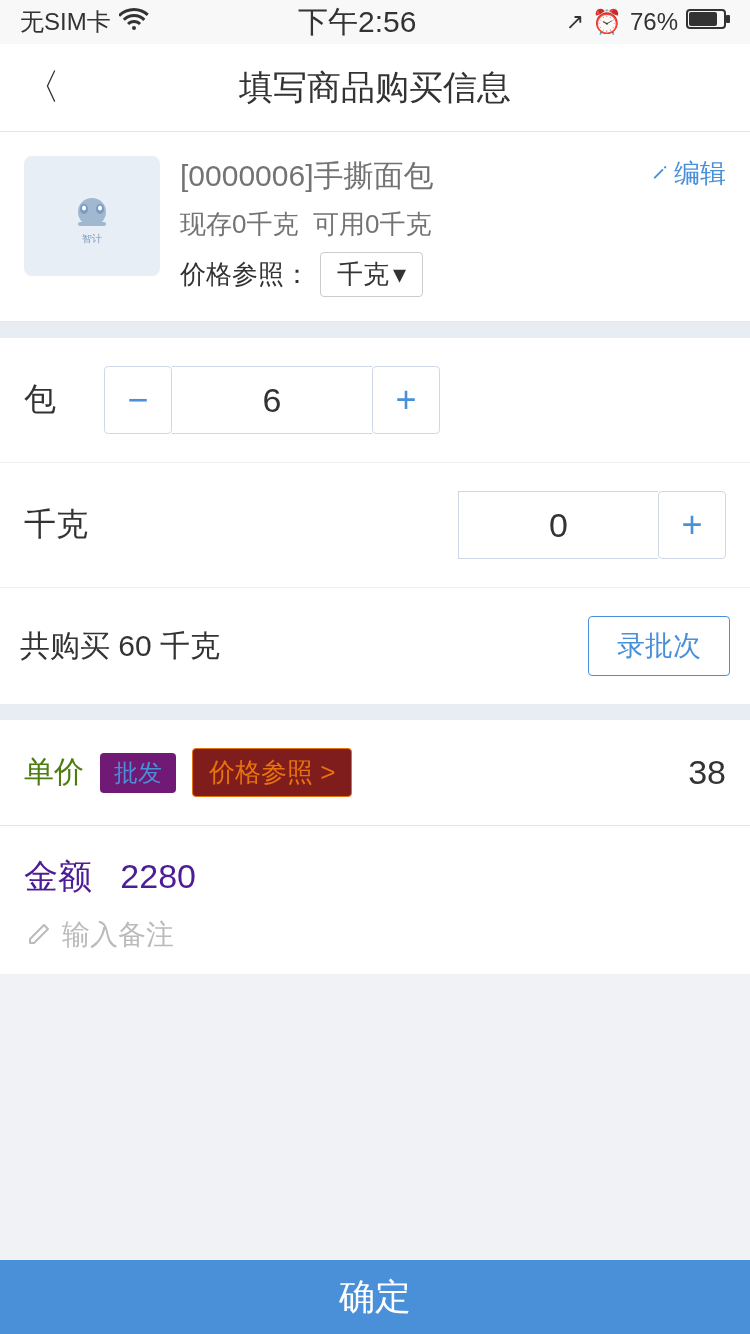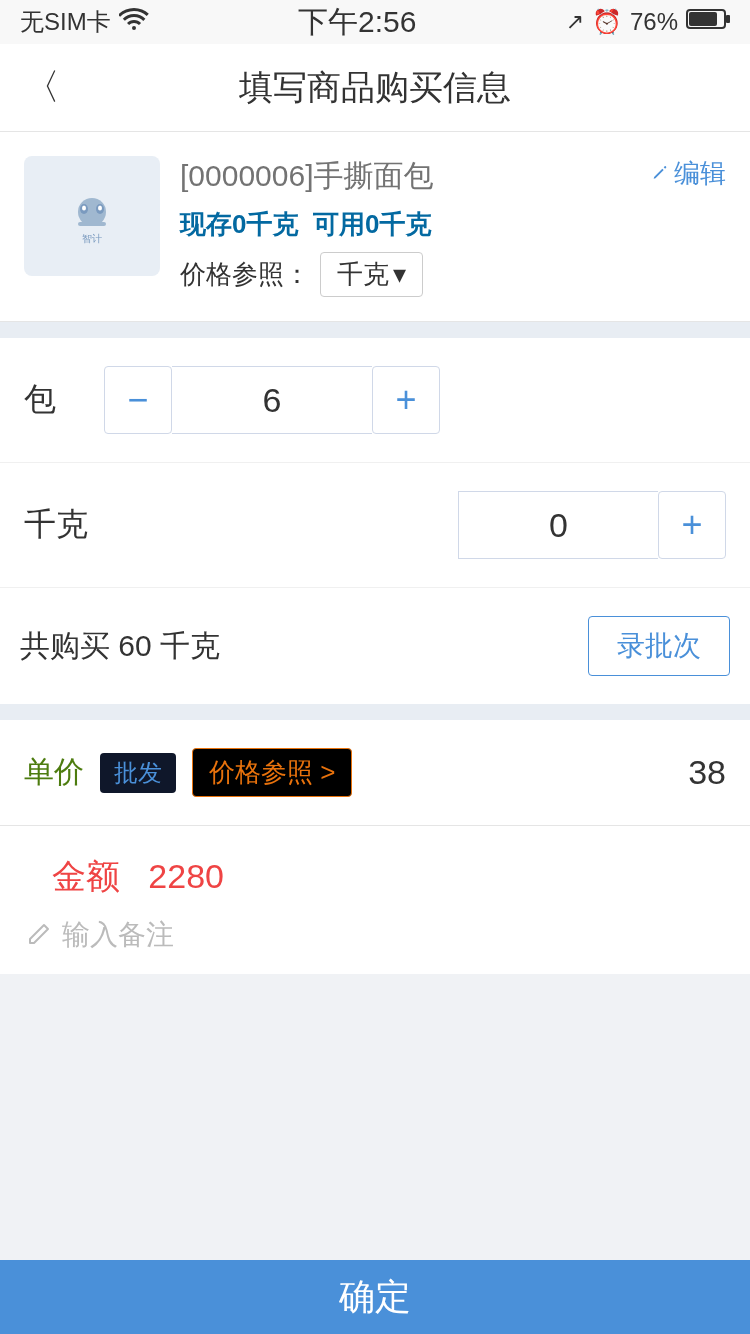--- a/index.html
+++ b/index.html
@@ -73,23 +73,22 @@
     .product-img svg { width: 60px; height: 60px; }
     .product-info { flex: 1; }
     .product-name {
       font-size: 30px;
       font-weight: 500;
       color: #737373;
       margin-bottom: 10px;
     }
     .product-stock {
       font-size: 26px;
-      color: #0369a1;
+      color: #737373;
       margin-bottom: 10px;
-      font-weight: bold;
     }
     .product-unit-row {
       display: flex;
       align-items: center;
       gap: 10px;
       font-size: 26px;
       color: #333;
     }
     .unit-select {
       border: 1px solid #ccc;
@@ -196,55 +195,54 @@
       align-items: center;
       padding: 28px 24px;
       background: #fff;
       gap: 16px;
     }
     .price-label {
       font-size: 30px;
       color: #4d7c0f;
     }
     .price-tag {
-      background: #0f172a;
+      background: #701a75;
       color: #4a90d9;
       font-size: 24px;
       padding: 4px 14px;
       border-radius: 4px;
     }
     .price-ref-btn {
       border: 1px solid #e8720c;
       border-radius: 4px;
       padding: 6px 16px;
       font-size: 26px;
       color: #e8720c;
-      background: #000000;
+      background: #7f1d1d;
       display: flex;
       align-items: center;
       gap: 4px;
     }
     .price-value {
       margin-left: auto;
       font-size: 34px;
       font-weight: 500;
       color: #333;
     }
 
     
     .amount-section {
       background: #fff;
       padding: 28px 24px 20px;
     }
     .amount-row {
       font-size: 34px;
       font-weight: 500;
-      color: #ef4444;
+      color: #4c1d95;
       margin-bottom: 16px;
-      margin-left: 28px;
     }
     .note-row {
       display: flex;
       align-items: center;
       gap: 10px;
       color: #bbb;
       font-size: 28px;
     }
 
     

